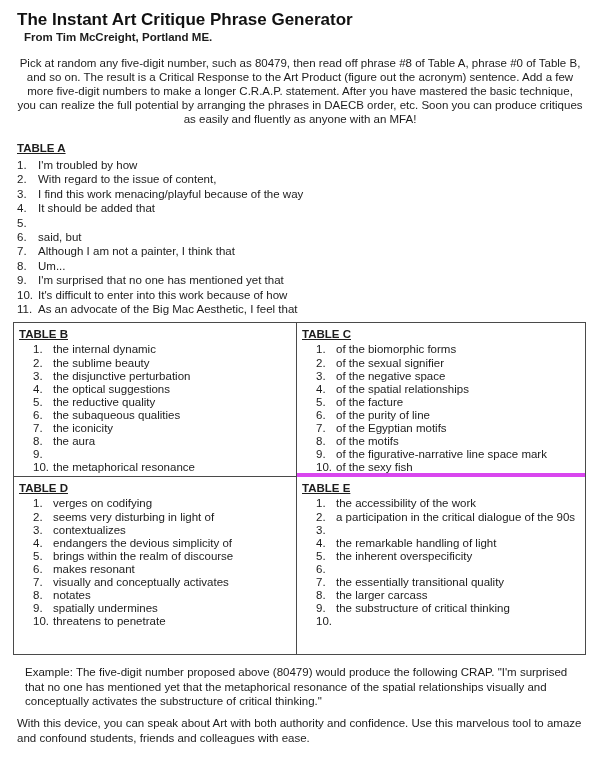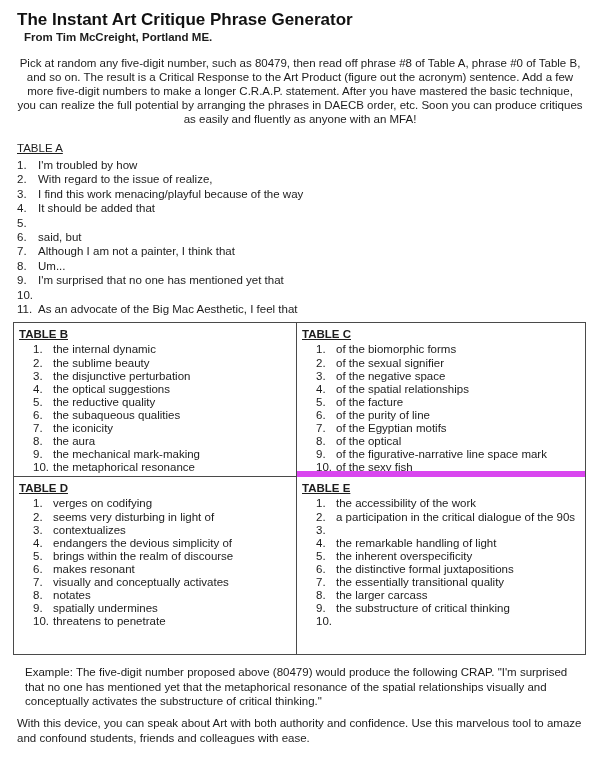--- a/index.html
+++ b/index.html
@@ -16,40 +16,40 @@
     font-size: 17px;
     font-weight: bold;
     color: #111111;
     margin: 0;
     line-height: 19px;
   }
   .byline { margin: 1px 0 12px 7px; line-height: 14px; font-weight: bold; }
   .para { margin: 0 0 13px 0; line-height: 14px; }
   .instructions { margin-bottom: 12px; text-align: center; }
   .a-heading {
-    font-weight: normal;
+    font-weight: bold;
     text-decoration: underline;
     margin: 15px 0 3px 0;
     line-height: 14px;
   }
   ul.alist { list-style: none; margin: 0; padding: 0; line-height: 14.4px; }
   ul.alist li { display: flex; }
   ul.alist .num { width: 21px; flex: none; }
 
   .gridbox {
     margin: 6px 0 10px -4px;
     width: 571px;
     border: 1px solid #4a4a4a;
     display: grid;
     grid-template-columns: 283px 1fr;
     grid-template-rows: 154px 177px;
   }
   .cell { padding: 4px 4px 16px 5px; box-sizing: border-box; overflow: hidden; }
   .cell-b { border-right: 1px solid #4a4a4a; border-bottom: 1px solid #4a4a4a; }
-  .cell-c { border-bottom: 6px solid #d946ef; }
+  .cell-c { border-bottom: 4px solid #d946ef; }
   .cell-d { border-right: 1px solid #4a4a4a; }
   .cell-heading {
     font-weight: bold;
     text-decoration: underline;
     margin: 0 0 2px 0;
     line-height: 14px;
   }
   ul.blist { list-style: none; margin: 0; padding: 0 0 0 14px; line-height: 13.1px; }
   ul.blist li { display: flex; white-space: nowrap; }
   ul.blist .num { width: 20px; flex: none; }
@@ -71,21 +71,21 @@
     <div class="a-heading">TABLE A</div>
     <ul class="alist">
 
         <li>
           <span class="num">1.</span>
           <span class="txt">I'm troubled by how</span>
         </li>
 
         <li>
           <span class="num">2.</span>
-          <span class="txt">With regard to the issue of realize,</span>
+          <span class="txt">With regard to the issue of content,</span>
         </li>
 
         <li>
           <span class="num">3.</span>
           <span class="txt">I find this work menacing/playful because of the way</span>
         </li>
 
         <li>
           <span class="num">4.</span>
           <span class="txt">It should be added that</span>
@@ -110,20 +110,21 @@
           <span class="txt">Um...</span>
         </li>
 
         <li>
           <span class="num">9.</span>
           <span class="txt">I'm surprised that no one has mentioned yet that</span>
         </li>
 
         <li>
           <span class="num">10.</span>
+          <span class="txt">It's difficult to enter into this work because of how</span>
         </li>
 
         <li>
           <span class="num">11.</span>
           <span class="txt">As an advocate of the Big Mac Aesthetic, I feel that</span>
         </li>
       </ul>
   </div>
 
   <div class="gridbox">
@@ -167,21 +168,20 @@
             <span class="txt">the iconicity</span>
           </li>
 
           <li>
             <span class="num">8.</span>
             <span class="txt">the aura</span>
           </li>
 
           <li>
             <span class="num">9.</span>
-            <span class="txt">the mechanical mark-making</span>
           </li>
 
           <li>
             <span class="num">10.</span>
             <span class="txt">the metaphorical resonance</span>
           </li>
         </ul>
     </div>
 
     <div class="cell cell-c">
@@ -218,21 +218,21 @@
             <span class="txt">of the purity of line</span>
           </li>
 
           <li>
             <span class="num">7.</span>
             <span class="txt">of the Egyptian motifs</span>
           </li>
 
           <li>
             <span class="num">8.</span>
-            <span class="txt">of the optical</span>
+            <span class="txt">of the motifs</span>
           </li>
 
           <li>
             <span class="num">9.</span>
             <span class="txt">of the figurative-narrative line space mark</span>
           </li>
 
           <li>
             <span class="num">10.</span>
             <span class="txt">of the sexy fish</span>
@@ -319,21 +319,20 @@
             <span class="txt">the remarkable handling of light</span>
           </li>
 
           <li>
             <span class="num">5.</span>
             <span class="txt">the inherent overspecificity</span>
           </li>
 
           <li>
             <span class="num">6.</span>
-            <span class="txt">the distinctive formal juxtapositions</span>
           </li>
 
           <li>
             <span class="num">7.</span>
             <span class="txt">the essentially transitional quality</span>
           </li>
 
           <li>
             <span class="num">8.</span>
             <span class="txt">the larger carcass</span>

